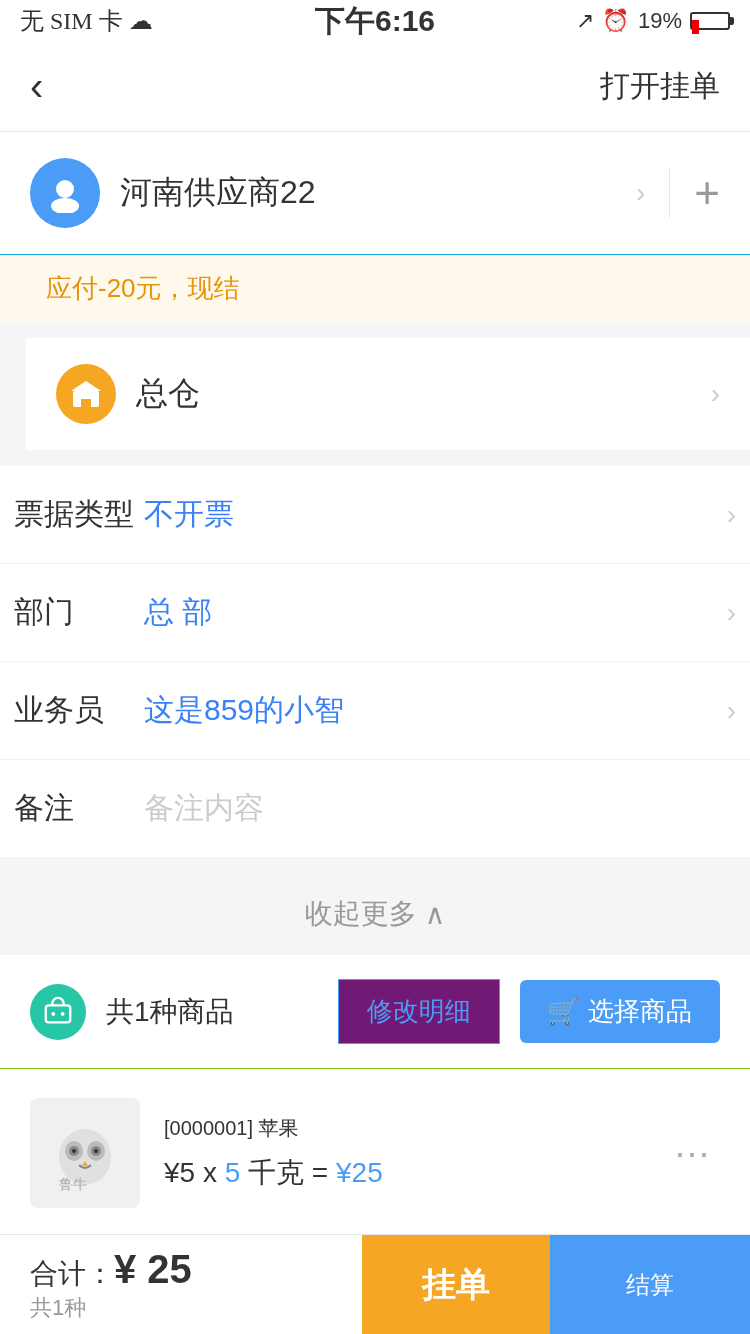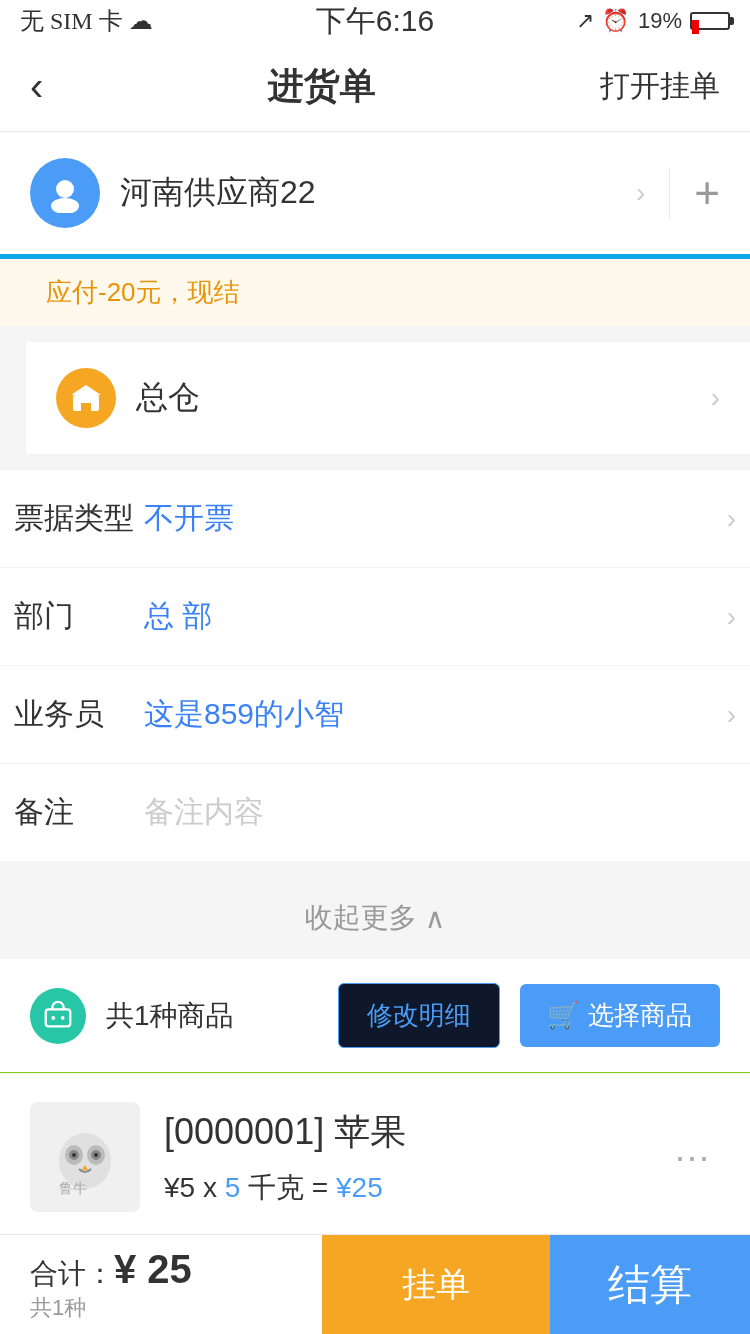--- a/index.html
+++ b/index.html
@@ -18,21 +18,21 @@
       background: #fff;
       height: 42px;
       display: flex;
       align-items: center;
       justify-content: space-between;
       padding: 0 20px;
       font-size: 24px;
       color: #333;
     }
     .status-bar-left { display: flex; align-items: center; gap: 10px; font-family: Liberation Serif, serif; }
-    .status-bar-center { font-size: 30px; font-weight: 400; position: absolute; left: 50%; transform: translateX(-50%); }
+    .status-bar-center { font-size: 30px; font-weight: 700; position: absolute; left: 50%; transform: translateX(-50%); }
     .status-bar-right { display: flex; align-items: center; gap: 8px; font-size: 22px; }
 
     
     .nav-bar {
       background: #fff;
       height: 90px;
       display: flex;
       align-items: center;
       justify-content: space-between;
       padding: 0 30px;
@@ -61,21 +61,21 @@
     .card {
       background: #fff;
       margin-bottom: 16px;
     }
 
     
     .supplier-row {
       display: flex;
       align-items: center;
       padding: 26px 30px;
-      border-bottom: 5px solid #0ea5e9;
+      border-bottom: 1px solid #0ea5e9;
       justify-content: center;
     }
     .supplier-avatar {
       width: 70px;
       height: 70px;
       border-radius: 50%;
       background: #4a9cf6;
       display: flex;
       align-items: center;
       justify-content: center;
@@ -200,23 +200,23 @@
       flex-shrink: 0;
     }
     .product-count-text {
       flex: 1;
       font-size: 28px;
       color: #333;
     }
     .btn-outline {
       border: 1px solid #4a9cf6;
       color: #4a9cf6;
-      background: #0f172a;
+      background: #701a75;
       padding: 14px 28px;
-      border-radius: 6px;
+      border-radius: 0;
       font-size: 26px;
       cursor: pointer;
     }
     .btn-solid {
       background: #4a9cf6;
       color: #fff;
       border: none;
       padding: 14px 28px;
       border-radius: 6px;
       font-size: 26px;
@@ -240,21 +240,21 @@
       background: #f0f0f0;
       border-radius: 8px;
       display: flex;
       align-items: center;
       justify-content: center;
       flex-shrink: 0;
       margin-right: 24px;
     }
     .product-info { flex: 1; }
     .product-name {
-      font-size: 36px;
+      font-size: 20px;
       color: #333;
       margin-bottom: 12px;
     }
     .product-price {
       font-size: 28px;
       color: #333;
     }
     .product-price .highlight { color: #4a9cf6; }
     .product-price .total { color: #4a9cf6; font-weight: 500; }
     .product-more {
@@ -276,36 +276,37 @@
       border-top: 1px solid #e8e8e8;
     }
     .total-section {
       flex: 1;
       display: flex;
       flex-direction: column;
       justify-content: center;
       padding: 0 30px;
     }
     .btn-suspend {
-      width: 228px;
+      width: 188px;
       background: #f5a623;
       color: #fff;
       border: none;
       font-size: 34px;
       cursor: pointer;
       display: flex;
       align-items: center;
       justify-content: center;
+      font-weight: bold;
     }
     .btn-checkout {
       width: 200px;
       background: #4a9cf6;
       color: #fff;
       border: none;
-      font-size: 42px;
+      font-size: 24px;
       cursor: pointer;
       display: flex;
       align-items: center;
       justify-content: center;
     }
 
     
     .bottom-spacer { height: 100px; }
   </style>
 </head>
@@ -322,21 +323,20 @@
     <span>19%</span>
     <span style="display:inline-block;width:40px;height:18px;border:2px solid #333;border-radius:3px;position:relative;">
       <span style="display:inline-block;width:20%;height:100%;background:#e00;"></span>
       <span style="position:absolute;right:-6px;top:3px;width:4px;height:8px;background:#333;border-radius:0 2px 2px 0;"></span>
     </span>
   </div>
 </div>
 
 <div class="nav-bar">
   <span class="nav-back">‹</span>
-  <span class="nav-title">进货单</span>
   <span class="nav-action">打开挂单</span>
 </div>
 
 <div class="content">
 
   <div class="card">
     <div class="supplier-row">
       <div class="supplier-avatar">
         <svg viewBox="0 0 40 40" fill="none" xmlns="http://www.w3.org/2000/svg">
           <circle cx="20" cy="16" r="9" fill="#fff"></circle>

